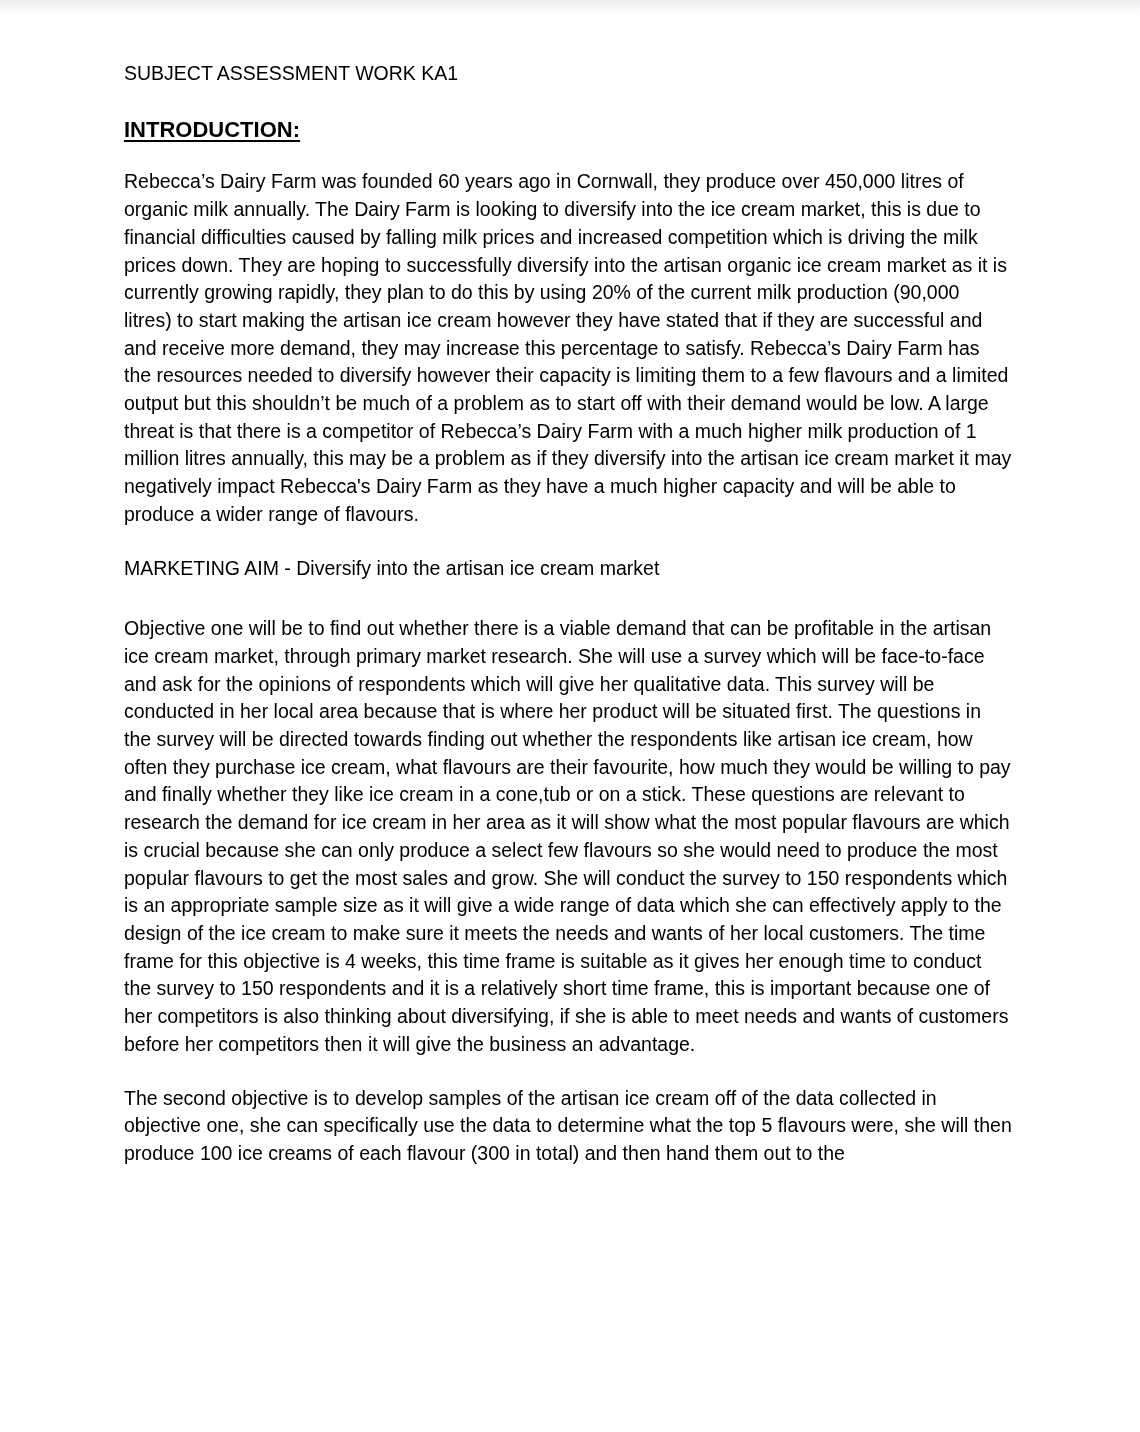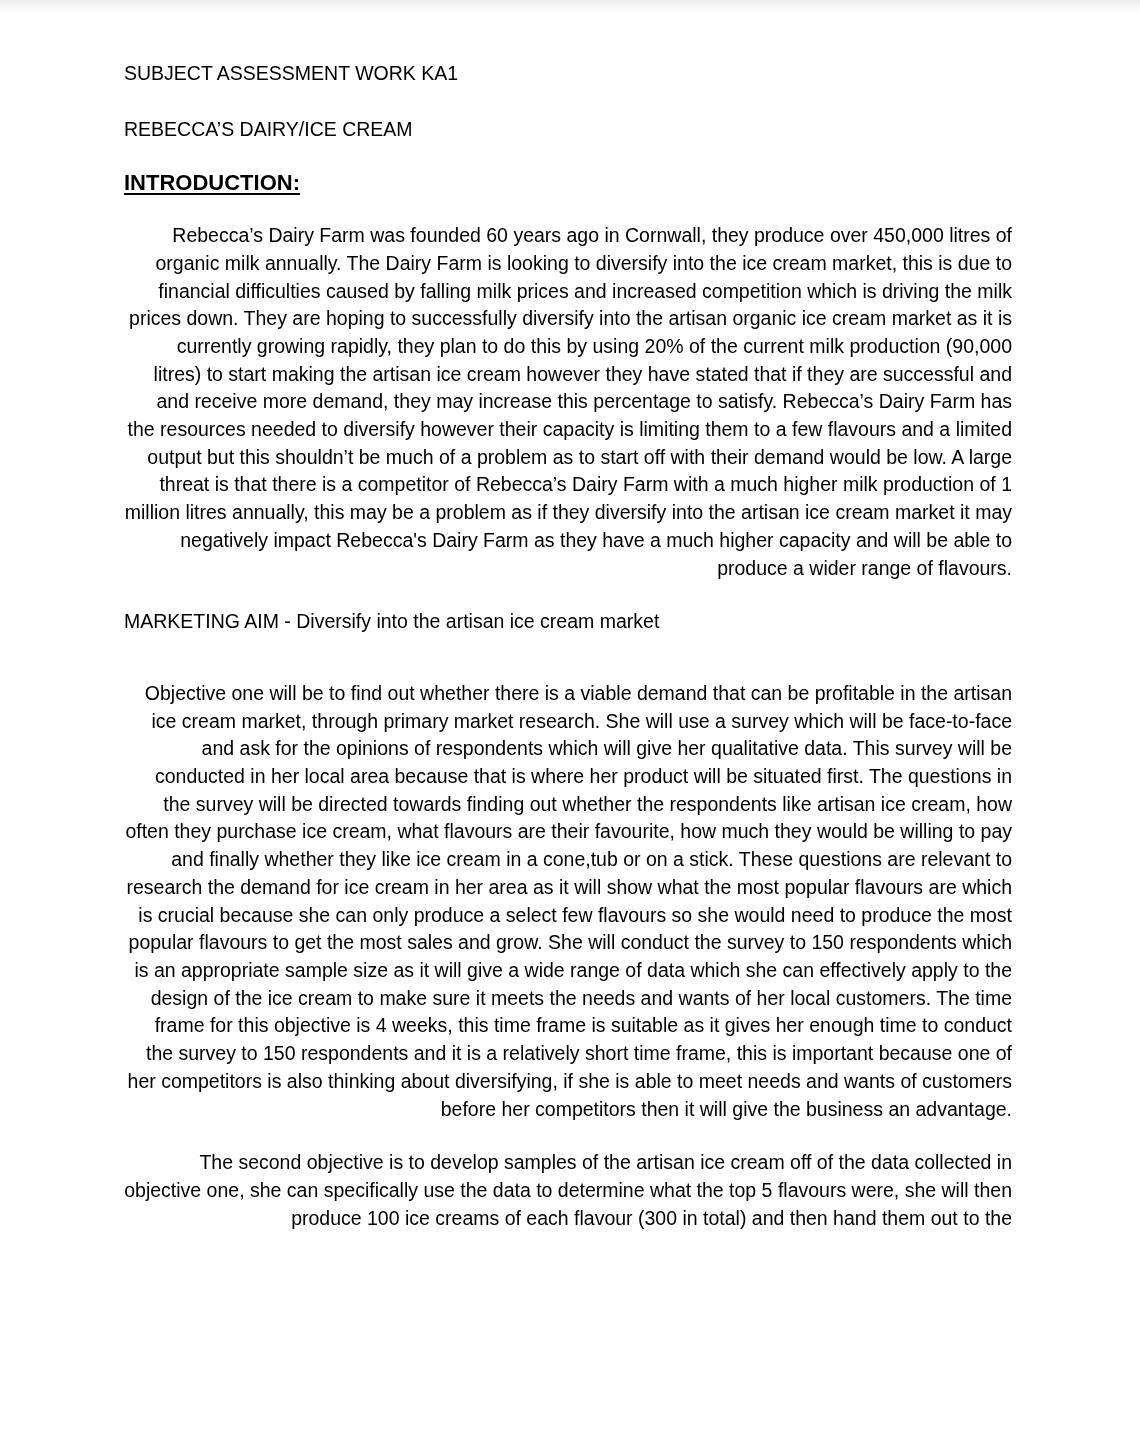--- a/index.html
+++ b/index.html
@@ -67,42 +67,41 @@
     text-decoration: underline;
     text-underline-offset: 3px;
     margin: 0 0 25px 0;
     white-space: pre-wrap;
   }
 
   .body-par {
     font-size: 19.5px;
     line-height: 27.7px;
     margin: 0 0 26px 0;
-    text-align: right;
+    text-align: left;
     white-space: normal;
   }
 
   .plain-line {
     font-size: 19.5px;
     line-height: 27.7px;
-    margin: 0 0 44px 0;
+    margin: 0 0 33px 0;
   }
 </style>
 </head>
 <body>
 
 <div class="page">
 
   <div class="page-top-shade"></div>
 
   <div class="content">
 
     <div class="doc-title">SUBJECT ASSESSMENT WORK KA1</div>
 
-    <div class="doc-subtitle">REBECCA’S DAIRY/ICE CREAM</div>
 
     <div class="section-heading">INTRODUCTION:</div>
 
     <p class="body-par">Rebecca’s Dairy Farm was founded 60 years ago in Cornwall, they produce over 450,000 litres of organic milk annually. The Dairy Farm is looking to diversify into the ice cream market, this is due to financial difficulties caused by falling milk prices and increased competition which is driving the milk prices down. They are hoping to successfully diversify into the artisan organic ice cream market as it is currently growing rapidly, they plan to do this by using 20% of the current milk production (90,000 litres) to start making the artisan ice cream however they have stated that if they are successful and and receive more demand, they may increase this percentage to satisfy. Rebecca’s Dairy Farm has the resources needed to diversify however their capacity is limiting them to a few flavours and a limited output but this shouldn’t be much of a problem as to start off with their demand would be low. A large threat is that there is a competitor of Rebecca’s Dairy Farm with a much higher milk production of 1 million litres annually, this may be a problem as if they diversify into the artisan ice cream market it may negatively impact Rebecca's Dairy Farm as they have a much higher capacity and will be able to produce a wider range of flavours.</p>
 
 
     <div class="plain-line">MARKETING AIM - Diversify into the artisan ice cream market</div>
 
     <p class="body-par">Objective one will be to find out whether there is a viable demand that can be profitable in the artisan ice cream market, through primary market research. She will use a survey which will be face-to-face and ask for the opinions of respondents which will give her qualitative data. This survey will be conducted in her local area because that is where her product will be situated first. The questions in the survey will be directed towards finding out whether the respondents like artisan ice cream, how often they purchase ice cream, what flavours are their favourite, how much they would be willing to pay and finally whether they like ice cream in a cone,tub or on a stick. These questions are relevant to research the demand for ice cream in her area as it will show what the most popular flavours are which is crucial because she can only produce a select few flavours so she would need to produce the most popular flavours to get the most sales and grow. She will conduct the survey to 150 respondents which is an appropriate sample size as it will give a wide range of data which she can effectively apply to the design of the ice cream to make sure it meets the needs and wants of her local customers. The time frame for this objective is 4 weeks, this time frame is suitable as it gives her enough time to conduct the survey to 150 respondents and it is a relatively short time frame, this is important because one of her competitors is also thinking about diversifying, if she is able to meet needs and wants of customers before her competitors then it will give the business an advantage.</p>
 

